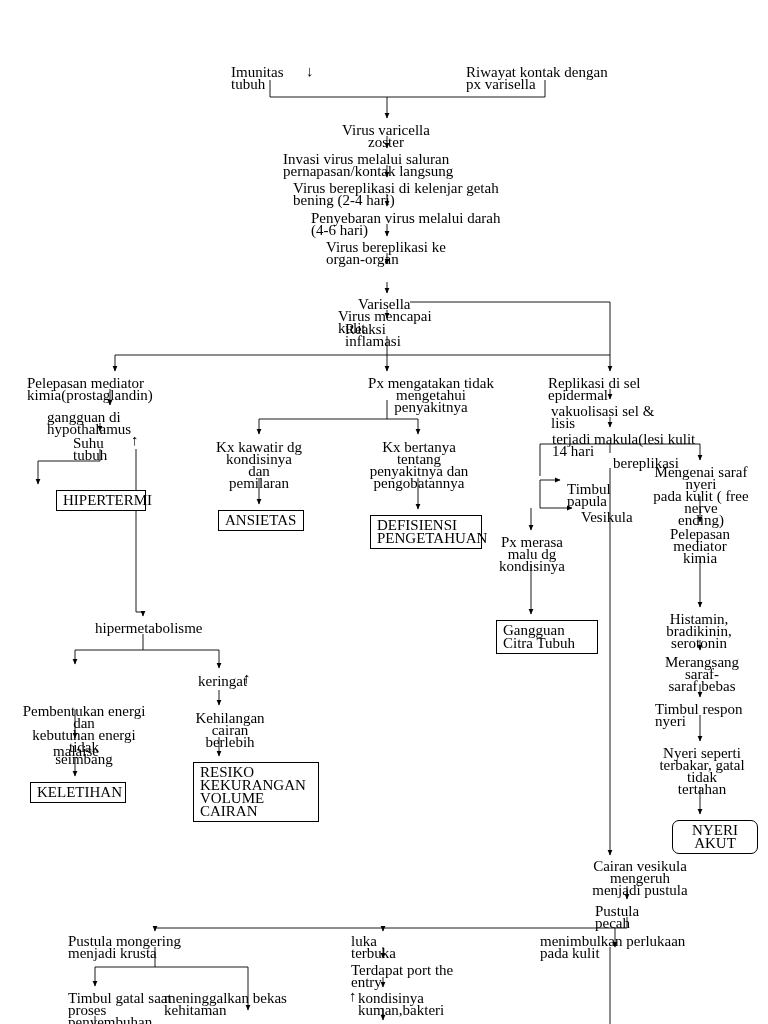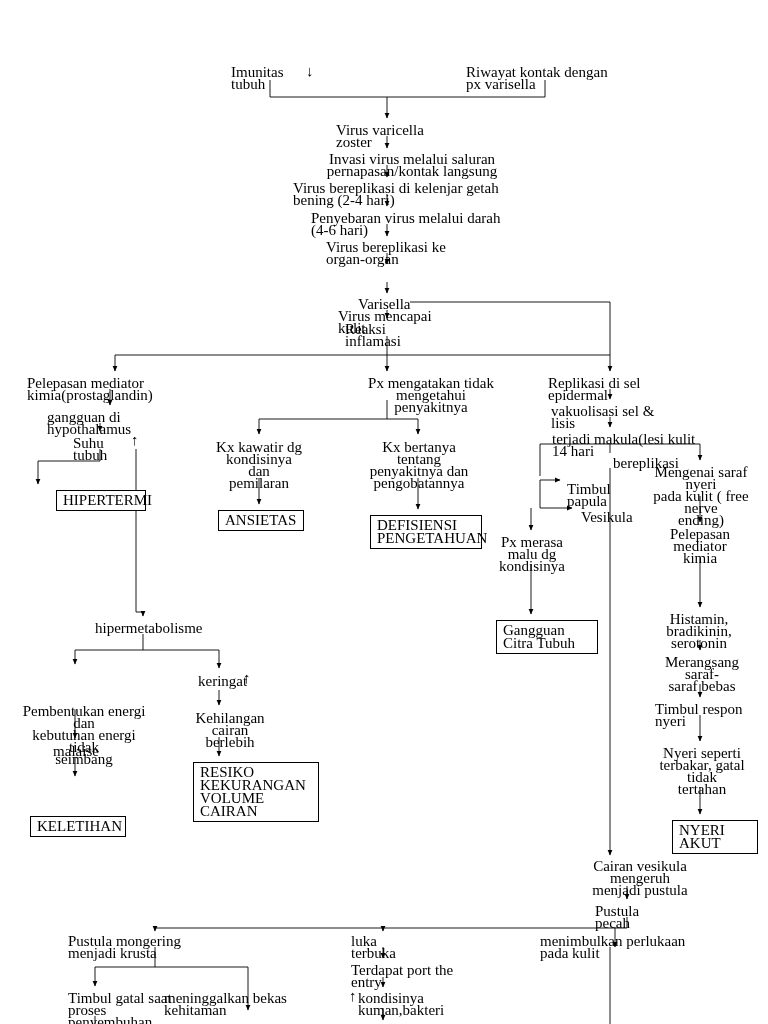--- a/index.html
+++ b/index.html
@@ -112,39 +112,39 @@
       <path d="M383,1008 L383,1020" marker-end="url(#ar)"></path>
       <path d="M610,947 L610,1024"></path>
       <path d="M95,1016 L95,1024"></path>
     </g>
   </svg>
 
   <div id="nodes">
       <div class="node" style="left: 231px; top: 66px; width: 80px; text-align: left;">Imunitas tubuh</div>
       <div class="node" style="left: 306px; top: 65px; width: 12px; text-align: left;">↓</div>
       <div class="node" style="left: 466px; top: 66px; width: 160px; text-align: left;">Riwayat kontak dengan px varisella</div>
-      <div class="node" style="left: 336px; top: 124px; width: 100px; text-align: left;">Virus varicella zoster</div>
-      <div class="node" style="left: 283px; top: 153px; width: 258px; text-align: center;">Invasi virus melalui saluran pernapasan/kontak langsung</div>
+      <div class="node" style="left: 336px; top: 124px; width: 100px; text-align: center;">Virus varicella zoster</div>
+      <div class="node" style="left: 283px; top: 153px; width: 258px; text-align: left;">Invasi virus melalui saluran pernapasan/kontak langsung</div>
       <div class="node" style="left: 293px; top: 182px; width: 240px; text-align: left;">Virus bereplikasi di kelenjar getah bening (2-4 hari)</div>
       <div class="node" style="left: 311px; top: 212px; width: 200px; text-align: left;">Penyebaran virus melalui darah (4-6 hari)</div>
       <div class="node" style="left: 326px; top: 241px; width: 160px; text-align: left;">Virus bereplikasi ke organ-organ</div>
       <div class="node" style="left: 338px; top: 270px; width: 100px; text-align: left; margin-top: 40px;">Virus mencapai kulit</div>
       <div class="node" style="left: 358px; top: 298px; width: 50px; text-align: left;">Varisella</div>
       <div class="node" style="left: 345px; top: 323px; width: 80px; text-align: left;">Reaksi inflamasi</div>
       <div class="node" style="left: 27px; top: 377px; width: 196px; text-align: left;">Pelepasan mediator kimia(prostaglandin)</div>
       <div class="node" style="left: 47px; top: 411px; width: 130px; text-align: left;">gangguan di hypothalamus</div>
       <div class="node" style="left: 73px; top: 437px; width: 58px; text-align: left;">Suhu tubuh</div>
       <div class="node" style="left: 131px; top: 434px; width: 10px; text-align: left;">↑</div>
       <div class="node boxed" style="left: 16px; top: 490px; width: 76px; text-align: left; margin-left: 40px;">HIPERTERMI</div>
       <div class="node" style="left: 95px; top: 622px; width: 96px; text-align: left;">hipermetabolisme</div>
       <div class="node" style="left: 21px; top: 705px; width: 126px; text-align: center;">Pembentukan energi dan
 kebutuhan energi tidak
 seimbang</div>
       <div class="node" style="left: 53px; top: 745px; width: 46px; text-align: center;">malaise</div>
-      <div class="node boxed" style="left: 30px; top: 816px; width: 82px; text-align: right;">KELETIHAN</div>
+      <div class="node boxed" style="left: 30px; top: 782px; width: 82px; text-align: right;">KELETIHAN</div>
       <div class="node" style="left: 198px; top: 675px; width: 44px; text-align: left;">keringat</div>
       <div class="node" style="left: 243px; top: 672px; width: 10px; text-align: left;">↑</div>
       <div class="node" style="left: 190px; top: 712px; width: 80px; ">Kehilangan
 cairan berlebih</div>
       <div class="node boxed" style="left: 193px; top: 762px; width: 112px; text-align: left;">RESIKO
 KEKURANGAN
 VOLUME CAIRAN</div>
       <div class="node" style="left: 351px; top: 377px; width: 160px; text-align: center;">Px mengatakan tidak mengetahui
 penyakitnya</div>
       <div class="node" style="left: 214px; top: 441px; width: 90px; text-align: center;">Kx kawatir dg
@@ -172,21 +172,21 @@
       <div class="node" style="left: 650px; top: 528px; width: 100px; text-align: center;">Pelepasan mediator
 kimia</div>
       <div class="node" style="left: 646px; top: 613px; width: 106px; text-align: center;">Histamin, bradikinin,
 serotonin</div>
       <div class="node" style="left: 655px; top: 656px; width: 94px; text-align: center;">Merangsang saraf-
 saraf bebas</div>
       <div class="node" style="left: 655px; top: 703px; width: 100px; text-align: left;">Timbul respon nyeri</div>
       <div class="node" style="left: 650px; top: 747px; width: 104px; text-align: center;">Nyeri seperti
 terbakar, gatal tidak
 tertahan</div>
-      <div class="node boxed" style="left: 672px; top: 820px; width: 72px; text-align: left;">NYERI
+      <div class="node boxed" style="left: 672px; top: 820px; width: 72px; text-align: center; border-radius: 7px;">NYERI
 AKUT</div>
       <div class="node" style="left: 578px; top: 860px; width: 124px; text-align: center;">Cairan vesikula mengeruh
 menjadi pustula</div>
       <div class="node" style="left: 595px; top: 905px; width: 70px; text-align: left;">Pustula pecah</div>
       <div class="node" style="left: 68px; top: 935px; width: 158px; text-align: left;">Pustula mongering menjadi krusta</div>
       <div class="node" style="left: 351px; top: 935px; width: 64px; text-align: left;">luka terbuka</div>
       <div class="node" style="left: 540px; top: 935px; width: 156px; text-align: left;">menimbulkan perlukaan pada kulit</div>
       <div class="node" style="left: 351px; top: 964px; width: 114px; text-align: left;">Terdapat port the entry</div>
       <div class="node" style="left: 68px; top: 992px; width: 104px; text-align: left;">Timbul gatal saat
 proses penyembuhan</div>

